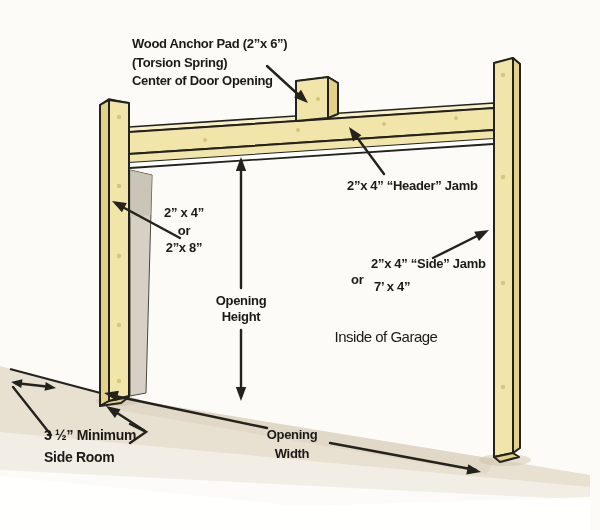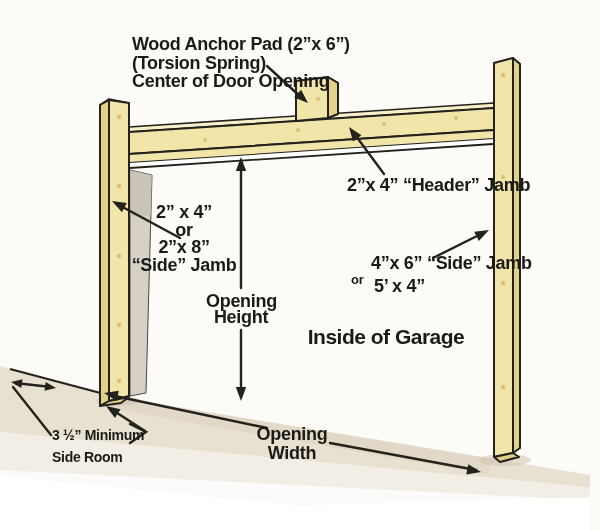--- a/index.html
+++ b/index.html
@@ -8,25 +8,25 @@
   .stage svg{position:absolute;left:0;top:0;}
   
   .wood{fill:var(--wood_face,#f2e5aa);stroke:var(--outline,#23221d);stroke-width:2;stroke-linejoin:round;}
   .woodside{fill:var(--wood_side,#e3d189);stroke:var(--outline,#23221d);stroke-width:2;stroke-linejoin:round;}
   .woodtop{fill:var(--wood_top,#f8f0c8);stroke:var(--outline,#23221d);stroke-width:1.6;stroke-linejoin:round;}
   .dot{fill:var(--wood_dot,#d8c27e);stroke:none;}
   .ln{stroke:var(--line,#23221d);stroke-width:2.4;fill:none;stroke-linecap:round;}
   .thin{stroke:var(--line,#23221d);stroke-width:1.8;fill:none;}
   .ah{fill:var(--line,#23221d);stroke:none;}
   
-  .lbl{position:absolute;color:var(--text,#1b1a17);font-weight:700;font-size:18px;line-height:17.5px;
+  .lbl{position:absolute;color:var(--text,#1b1a17);font-weight:700;font-size:13px;line-height:17.5px;
        letter-spacing:-0.3px;white-space:nowrap;}
   .lbl span{display:block;}
   .center{text-align:center;}
-  .big{font-size:21px;line-height:25px;font-weight:700;letter-spacing:-0.5px;}
+  .big{font-size:15px;line-height:25px;font-weight:400;letter-spacing:-0.5px;}
 </style>
 </head>
 <body>
 
 <div class="stage">
 
   <svg width="600" height="530" viewBox="0 0 600 530">
 
     <g>
       <polygon points="0,366 109,396 494,459 590,475 590,497 300,506 0,476" fill="#e8e0d1"></polygon>
@@ -143,41 +143,40 @@
   </div>
 
   <div class="lbl" style="left:347px;top:177px;text-align:right;">
     <span>2”x 4” “Header” Jamb</span>
   </div>
 
   <div class="lbl center" style="left:130px;top:204px;width:108px;">
     <span>2” x 4”</span>
     <span>or</span>
     <span>2”x 8”</span>
-    <span>“Side” Jamb</span>
   </div>
 
   <div>
-    <div class="lbl" style="left:371px;top:255px;">4”x 6” “Side” Jamb</div>
+    <div class="lbl" style="left:371px;top:255px;">2”x 4” “Side” Jamb</div>
     <div class="lbl" style="left:351px;top:271px;font-size:13px;">or</div>
-    <div class="lbl" style="left:374px;top:278px;">5’ x 4”</div>
+    <div class="lbl" style="left:374px;top:278px;">7’ x 4”</div>
   </div>
 
   <div class="lbl center" style="left:206px;top:293px;width:70px;line-height:16px;">
     <span>Opening</span>
     <span>Height</span>
   </div>
 
   <div class="lbl big center" style="left:286px;top:324px;width:200px;">
     <span>Inside of Garage</span>
   </div>
 
   <div class="lbl center" style="left:252px;top:425px;width:80px;line-height:19px;">
     <span>Opening</span>
     <span>Width</span>
   </div>
 
-  <div class="lbl" style="left:52px;top:424px;font-size:14px;line-height:22px;">
+  <div class="lbl" style="left:44px;top:424px;font-size:14px;line-height:22px;">
     <span>3 ½” Minimum</span>
     <span>Side Room</span>
   </div>
 
 </div>
 
 </body></html>

